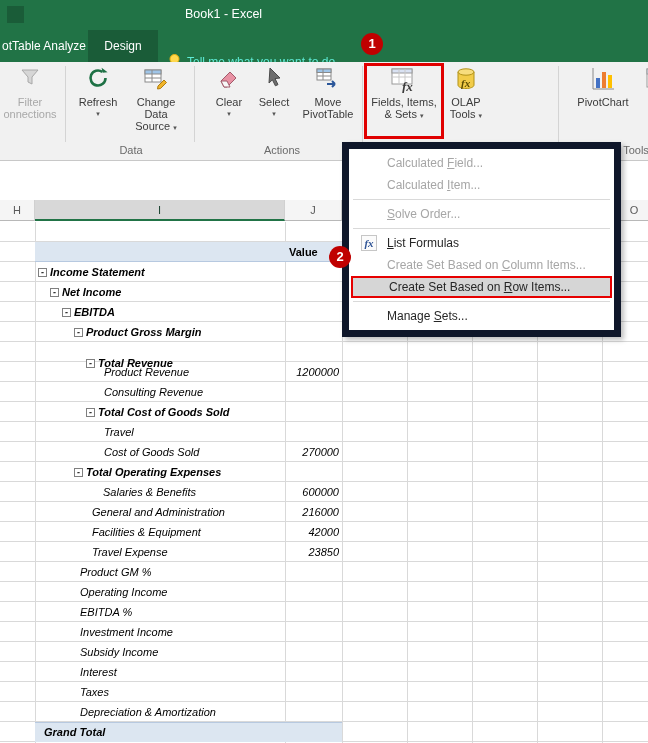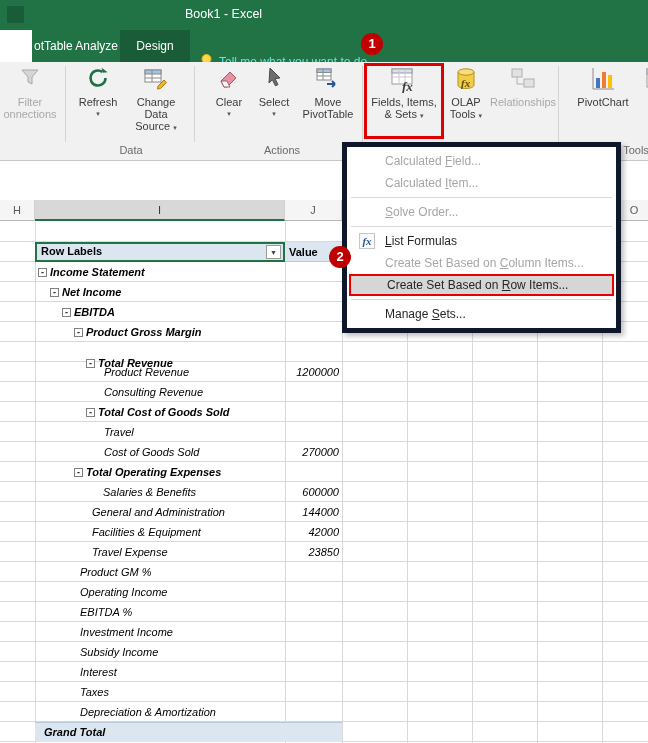--- a/index.html
+++ b/index.html
@@ -5,21 +5,21 @@
   html,body{margin:0;padding:0;background:#fff;}
   body{font-family:"Liberation Sans","DejaVu Sans",sans-serif;}
   #app{position:relative;width:648px;height:743px;overflow:hidden;background:#fff;}
 
   
   .titlebar{position:absolute;top:0;left:0;right:0;height:30px;background:#217346;}
   .corner-sq{position:absolute;left:7px;top:6px;width:17px;height:17px;background:#1a5c38;}
   .wintitle{position:absolute;left:185px;top:7px;color:#fff;font-size:12.5px;}
 
   
-  .tabrow{position:absolute;top:30px;left:0;right:0;height:32px;background:#217346;margin-left:32px;}
+  .tabrow{position:absolute;top:30px;left:0;right:0;height:32px;background:#217346;}
   .tab{position:absolute;top:0;height:32px;line-height:32px;color:#fff;font-size:12px;text-align:center;white-space:nowrap;overflow:hidden;}
   .tab-analyze{left:0;width:88px;}
   .tab-design{left:88px;width:70px;background:#1a5c38;}
   .tellme{position:absolute;left:168px;top:16px;height:32px;display:flex;align-items:center;gap:6px;color:#5eead4;font-size:12px;white-space:nowrap;}
 
   
   .ribbon{position:absolute;top:62px;left:0;right:0;height:98px;background:#f1f1f1;border-bottom:1px solid #c8c8c8;}
   .rbtn{position:absolute;top:2px;height:74px;text-align:center;font-size:11px;color:#3b3b3b;line-height:12px;}
   .rbtn .ricon{display:block;height:30px;padding-top:2px;}
   .rbtn.disabled{color:#a8a8a8;}
@@ -41,21 +41,21 @@
   .filter-btn{position:absolute;right:2px;top:1px;width:15px;height:14px;background:#fff;border:1px solid #9a9a9a;font-size:7px;line-height:13px;text-align:center;color:#444;box-sizing:border-box;}
 
   .prow{position:absolute;left:0;width:648px;height:20px;font-size:11px;line-height:20px;color:#000;font-style:italic;}
   .plabel{position:absolute;left:35px;width:250px;height:20px;white-space:nowrap;overflow:hidden;box-sizing:border-box;}
   .pvalue{position:absolute;left:285px;width:57px;height:20px;text-align:right;padding-right:3px;box-sizing:border-box;}
   .b{font-weight:bold;}
   .grandbg{position:absolute;left:35px;width:307px;height:20px;background:#dce6f1;border-top:1px solid #b7c9e0;box-sizing:border-box;}
   .pbox{display:inline-block;width:9px;height:9px;border:1px solid #7f7f7f;background:#fff;font-size:9px;line-height:7px;text-align:center;margin-right:3px;color:#333;box-sizing:border-box;vertical-align:1px;}
 
   
-  .menu{position:absolute;left:342px;top:142px;width:279px;background:#fff;border:5px solid #0f172a;box-shadow:3px 3px 5px rgba(0,0,0,.25);padding:3px 0;z-index:10;box-sizing:border-box;}
+  .menu{position:absolute;left:342px;top:142px;width:279px;background:#fff;border:7px solid #0f172a;box-shadow:3px 3px 5px rgba(0,0,0,.25);padding:3px 0;z-index:10;box-sizing:border-box;}
   .menu-item{position:relative;height:22px;line-height:22px;font-size:12px;color:#262626;padding-left:36px;margin:0 2px;white-space:nowrap;overflow:hidden;}
   .menu-item.disabled{color:#a6a6a6;}
   .menu-item.highlight{background:#d6d6d6;border:2px solid #e60000;box-sizing:border-box;line-height:18px;}
   .menu-sep{height:1px;background:#d9d9d9;margin:3px 4px;}
   .menu-fx-icon{position:absolute;left:10px;top:3px;width:16px;height:16px;border:1px solid #c6c6c6;background:#fbfbfb;font-family:"Liberation Serif","DejaVu Serif",serif;font-style:italic;font-weight:bold;font-size:11px;line-height:14px;text-align:center;color:#2f5496;box-sizing:border-box;}
   .mnemonic{text-decoration:underline;}
 
   
   .annot-rect1{position:absolute;left:364px;top:63px;width:80px;height:76px;border:3px solid #e00000;box-sizing:border-box;z-index:6;}
   .annot-circle{position:absolute;width:22px;height:22px;border-radius:50%;background:#c00000;color:#fff;font-size:13px;font-weight:bold;text-align:center;line-height:22px;z-index:20;}
@@ -180,30 +180,20 @@
         <svg width="24" height="27" viewBox="0 0 24 27">
             <path d="M4 6v13c0 2 3.6 3.5 8 3.5s8-1.5 8-3.5V6" fill="#f2cc49" stroke="#b19116"></path>
             <ellipse cx="12" cy="6" rx="8" ry="3.2" fill="#f7dd7d" stroke="#b19116"></ellipse>
             <text x="7" y="21" font-family="Liberation Serif, DejaVu Serif, serif" font-style="italic" font-weight="bold" font-size="11" fill="#5a4a00">fx</text>
           </svg>
       </span>
       <div>OLAP</div>
       <div><span>Tools</span> <span class="arrow">▾</span></div>
     </div>
 
-    <div class="rbtn disabled" style="left:490px;width:66px">
-      <span class="ricon">
-        <svg width="26" height="24" viewBox="0 0 26 24">
-            <rect x="2" y="3" width="10" height="8" fill="#e2e2e2" stroke="#b0b0b0"></rect>
-            <rect x="14" y="13" width="10" height="8" fill="#e2e2e2" stroke="#b0b0b0"></rect>
-            <path d="M7 11v7h7" fill="none" stroke="#b0b0b0"></path>
-          </svg>
-      </span>
-      <div>Relationships</div>
-    </div>
 
     <div class="vsep" style="left:558px"></div>
 
     <div class="rbtn" style="left:572px;width:62px">
       <span class="ricon">
         <svg width="26" height="26" viewBox="0 0 26 26">
             <path d="M3 2v21h21" stroke="#8a8a8a" fill="none"></path>
             <rect x="6" y="12" width="4" height="10" fill="#4472c4"></rect>
             <rect x="12" y="6" width="4" height="16" fill="#ed7d31"></rect>
             <rect x="18" y="9" width="4" height="13" fill="#ffc000"></rect>
@@ -243,24 +233,20 @@
         <div class="vline" style="left: 35px;"></div>
         <div class="vline" style="left: 285px;"></div>
         <div class="vline" style="left: 342px;"></div>
         <div class="vline" style="left: 407px;"></div>
         <div class="vline" style="left: 472px;"></div>
         <div class="vline" style="left: 537px;"></div>
         <div class="vline" style="left: 602px;"></div>
       </div>
 
     <div class="pivot-header">
-      <div class="rowlabels-cell">
-        <span>Row Labels</span>
-        <span class="filter-btn">▼</span>
-      </div>
       <div class="value-cell-h">Value</div>
     </div>
 
     <div id="pivotrows">
         <div class="prow" style="top: 62px;">
           <div class="plabel b" style="padding-left: 3px;"><span class="pbox">-</span>Income Statement</div>
         </div>
         <div class="prow" style="top: 82px;">
           <div class="plabel b" style="padding-left: 15px;"><span class="pbox">-</span>Net Income</div>
         </div>
@@ -292,21 +278,21 @@
         </div>
         <div class="prow" style="top: 262px;">
           <div class="plabel b" style="padding-left: 39px;"><span class="pbox">-</span>Total Operating Expenses</div>
         </div>
         <div class="prow" style="top: 282px;">
           <div class="plabel" style="padding-left: 68px;">Salaries &amp; Benefits</div>
           <div class="pvalue">600000</div>
         </div>
         <div class="prow" style="top: 302px;">
           <div class="plabel" style="padding-left: 57px;">General and Administration</div>
-          <div class="pvalue">144000</div>
+          <div class="pvalue">216000</div>
         </div>
         <div class="prow" style="top: 322px;">
           <div class="plabel" style="padding-left: 57px;">Facilities &amp; Equipment</div>
           <div class="pvalue">42000</div>
         </div>
         <div class="prow" style="top: 342px;">
           <div class="plabel" style="padding-left: 57px;">Travel Expense</div>
           <div class="pvalue">23850</div>
         </div>
         <div class="prow" style="top: 362px;">

